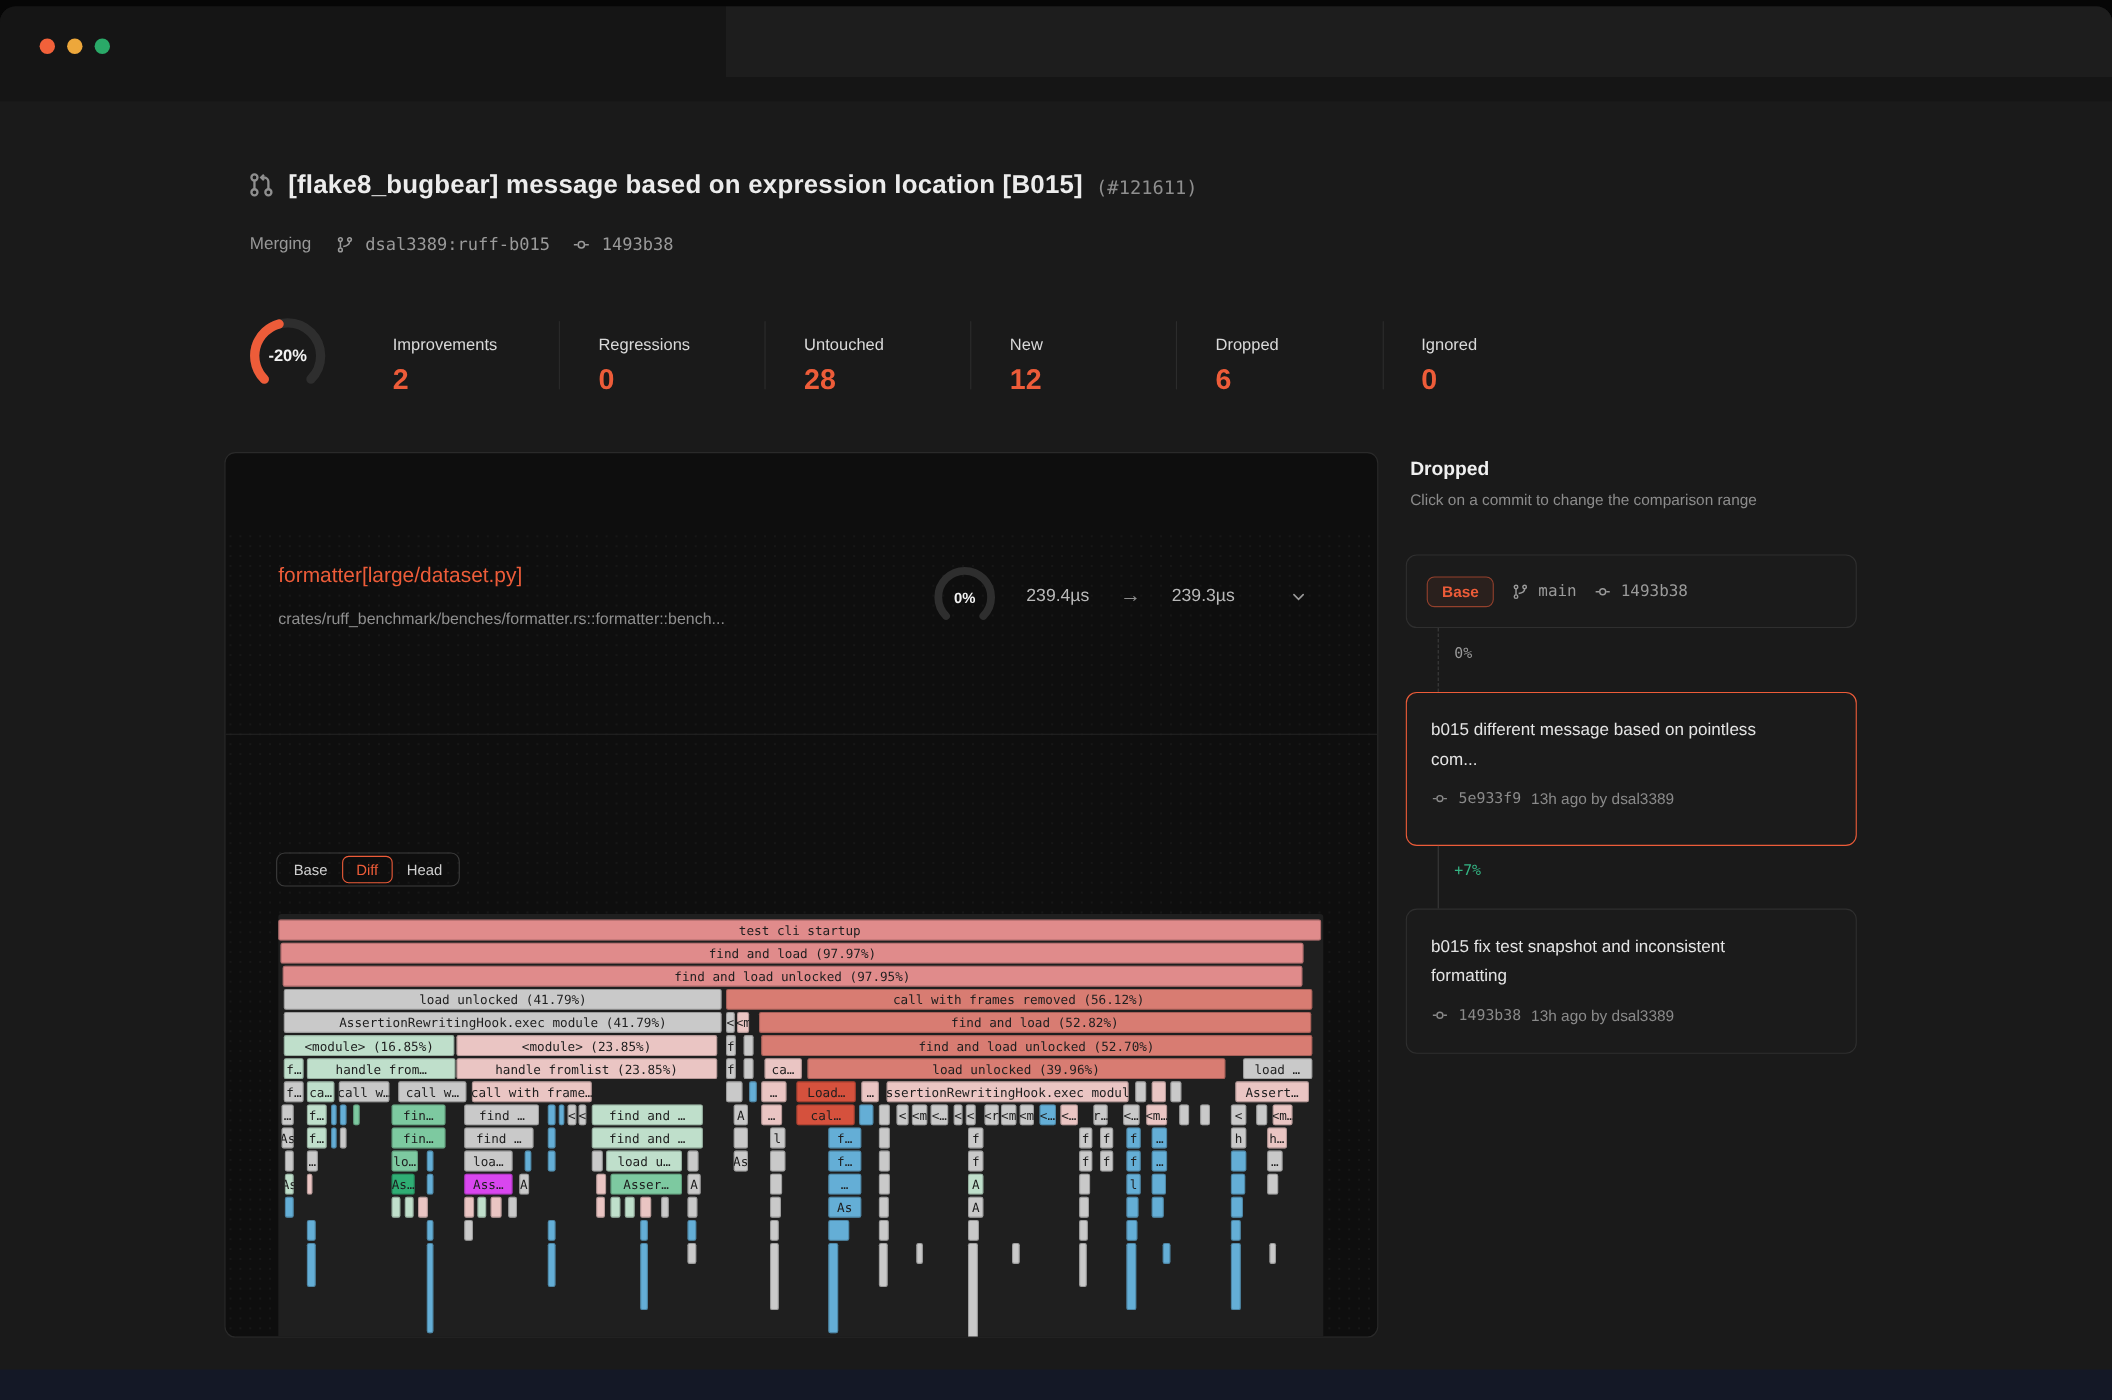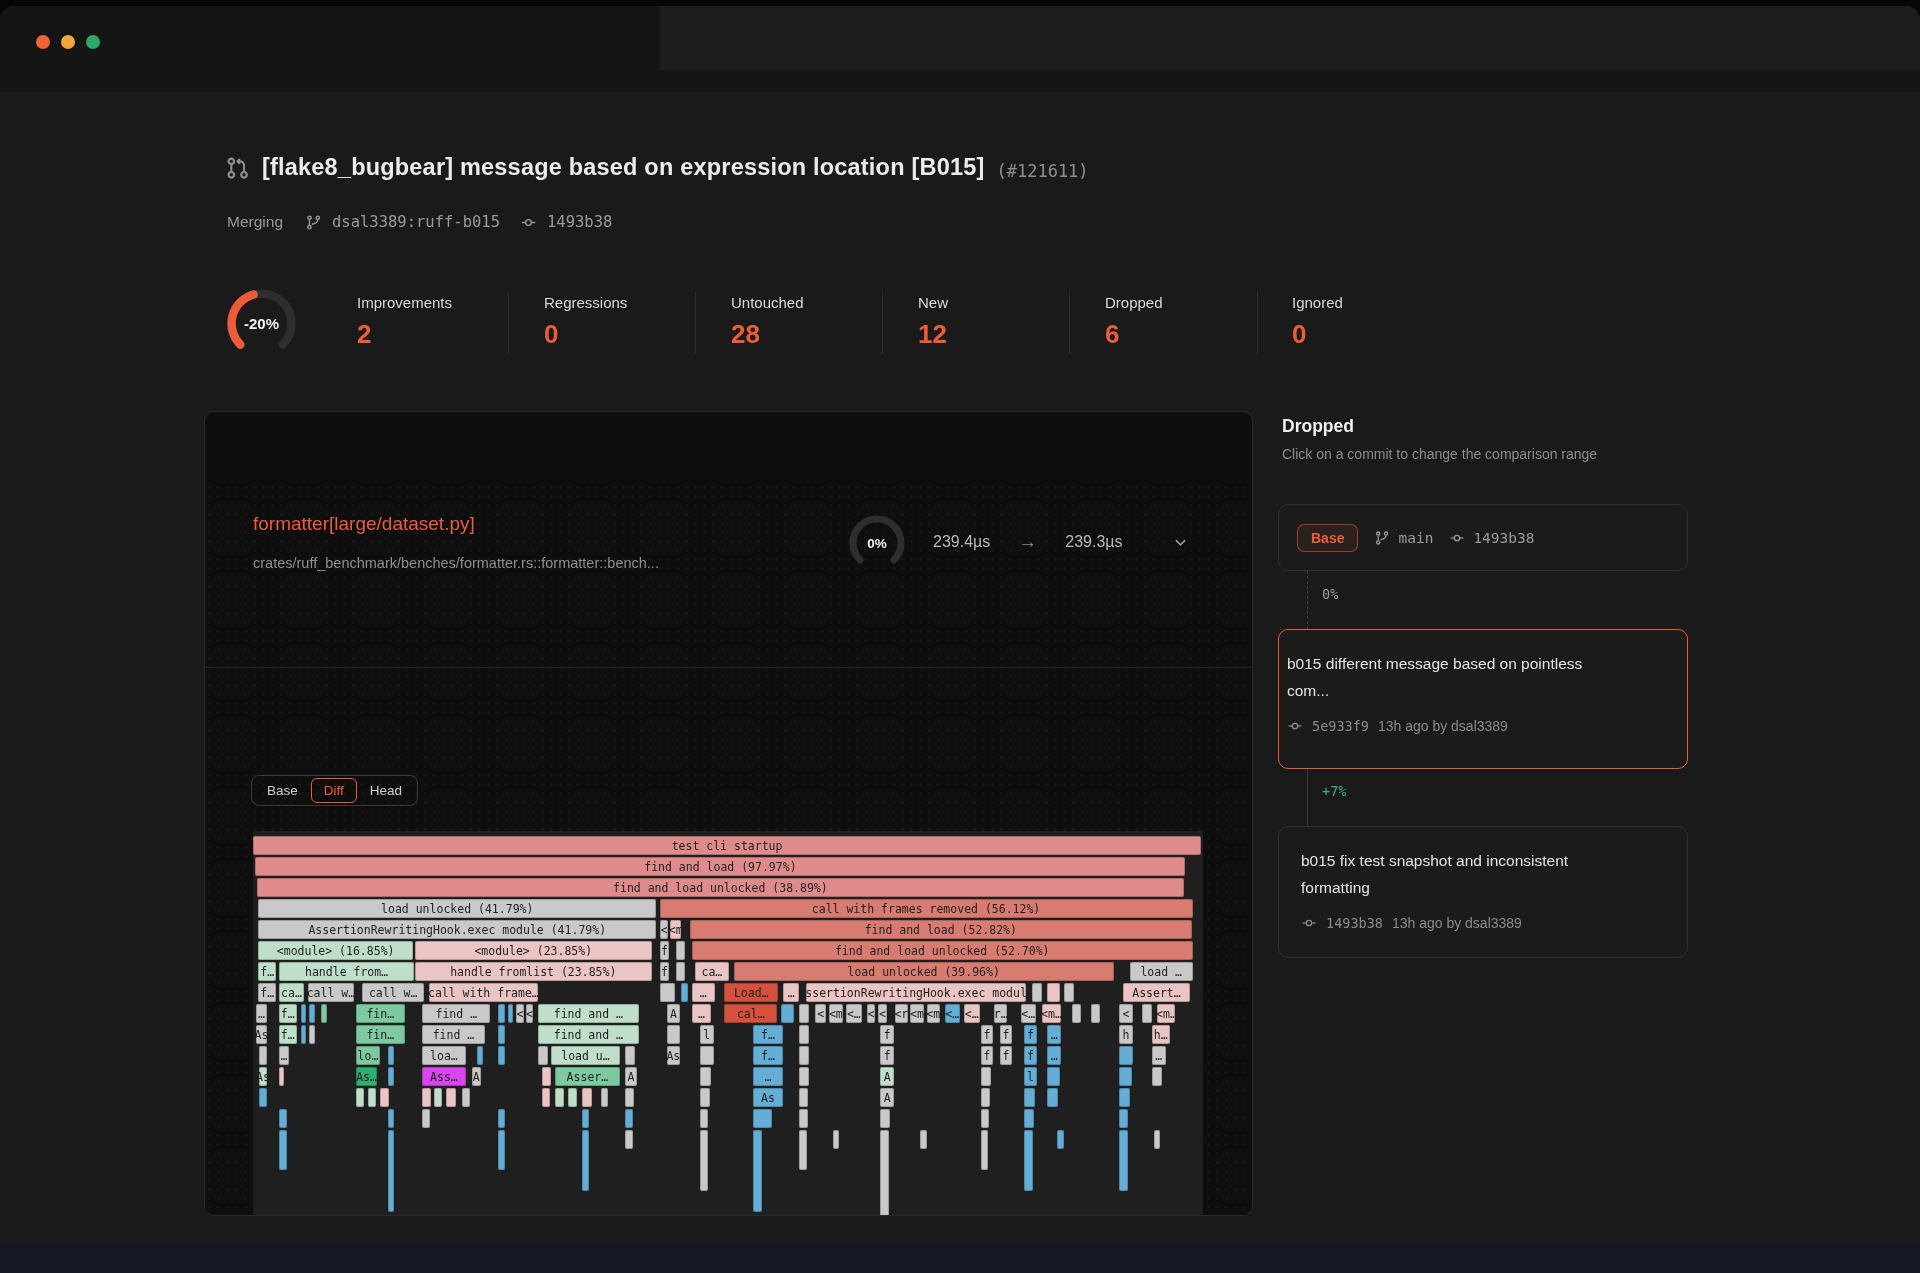--- a/index.html
+++ b/index.html
@@ -19,21 +19,21 @@
   #hdr-row { position:absolute; left:224px; top:148px; display:flex; align-items:flex-end; gap:12px; }
   #page-title { font-size:23.5px; font-weight:700; color:#ececec; letter-spacing:.2px; }
   #pr-number { font-family:"DejaVu Sans Mono", monospace; font-size:17px; color:#8f8f8f; }
   #merge-row { position:absolute; left:227px; top:205px; display:flex; align-items:center; gap:10px;
                color:#979797; font-size:15.5px; }
   .mono { font-family:"DejaVu Sans Mono", monospace; }
   .mr-code { font-family:"DejaVu Sans Mono", monospace; font-size:15.5px; color:#9a9a9a; }
 
   
   .stat-col { position:absolute; top:288px; }
-  .stat-label { font-size:15px; color:#d9d9d9; }
+  .stat-label { font-size:15px; color:#d9d9d9;margin-top:11px; }
   .stat-value { margin-top:8px; font-size:26px; font-weight:700; color:var(--accent); }
   .stat-sep { position:absolute; top:288px; width:1px; height:62px; background:#2c2c2c; }
   #big-gauge { position:absolute; left:224px; top:280px; width:75px; height:75px; }
   .gauge-text { position:absolute; inset:0; display:flex; align-items:center; justify-content:center;
                 color:#f2f2f2; font-weight:700; }
 
   
   #report-card { position:absolute; left:204px; top:405px; width:1049px; height:805px;
                  background:#0e0e0e; border:1px solid #2a2a2a; border-radius:10px; overflow:hidden; }
   #report-header { height:71px; background:#1e1e1e; border-bottom:1px solid #2b2b2b;
@@ -71,21 +71,21 @@
   
   #commits-title { position:absolute; left:1282px; top:410px; font-size:17.5px; font-weight:700; color:#f0f0f0; }
   #commits-sub { position:absolute; left:1282px; top:440px; font-size:14px; color:#8c8c8c; }
   .commit-card { position:absolute; left:1278px; width:410px; background:#1b1b1b;
                  border:1px solid #2f2f2f; border-radius:10px; cursor:pointer; }
   #base-card { top:498px; height:67px; display:flex; align-items:center; gap:16px; padding:0 18px; }
   #base-badge { color:var(--accent); border:1px solid rgba(238,93,59,.55); background:rgba(238,93,59,.07);
                 border-radius:7px; padding:5px 13px; font-size:14px; font-weight:600; }
   .card-meta { display:flex; align-items:center; gap:8px; color:#9a9a9a;
                font-family:"DejaVu Sans Mono", monospace; font-size:14.5px; }
-  #commit-card-1 { top:623px; height:140px; border-color:var(--accent); padding:20px 8px; }
+  #commit-card-1 { top:623px; height:140px; border-color:var(--accent); padding:20px 22px; }
   #commit-card-2 { top:820px; height:132px; padding:20px 22px; }
   .commit-msg { font-size:15.5px; color:#e4e4e4; line-height:1.75; width:330px; }
   .commit-sub { margin-top:14px; display:flex; align-items:center; gap:9px; color:#8a8a8a; font-size:14px; }
   .connector { position:absolute; left:1307px; width:0; border-left:1.5px dashed #3c3c3c; }
   .connector.solid { border-left-style:solid; }
   .delta-label { position:absolute; left:1322px; font-family:"DejaVu Sans Mono", monospace; font-size:13.5px; }
   svg { display:block; }
 </style>
 </head>
 <body>
@@ -205,21 +205,21 @@
         <div id="view-toggle">
           <div class="view-opt">Base</div>
           <div class="view-opt active">Diff</div>
           <div class="view-opt">Head</div>
         </div>
 
         <div id="flame">
           <div id="flame-bars">
               <div class="fbar" style="left: 0%; width: 99.8%; top: 5px; background: rgb(224, 139, 139);">test cli startup</div>
               <div class="fbar" style="left: 0.25%; width: 97.9%; top: 26px; background: rgb(224, 139, 139);">find and load (97.97%)</div>
-              <div class="fbar" style="left: 0.45%; width: 97.5%; top: 47px; background: rgb(224, 139, 139);">find and load unlocked (38.89%)</div>
+              <div class="fbar" style="left: 0.45%; width: 97.5%; top: 47px; background: rgb(224, 139, 139);">find and load unlocked (97.95%)</div>
               <div class="fbar" style="left: 0.55%; width: 41.9%; top: 68px; background: rgb(201, 201, 201);">load unlocked (41.79%)</div>
               <div class="fbar" style="left: 42.8%; width: 56.1%; top: 68px; background: rgb(216, 124, 114);">call with frames removed (56.12%)</div>
               <div class="fbar" style="left: 0.55%; width: 41.9%; top: 89px; background: rgb(201, 201, 201);">AssertionRewritingHook.exec module (41.79%)</div>
               <div class="fbar" style="left: 42.8%; width: 0.9%; top: 89px; background: rgb(201, 201, 201);">&lt;</div>
               <div class="fbar" style="left: 43.9%; width: 1.2%; top: 89px; background: rgb(234, 197, 195);">&lt;m</div>
               <div class="fbar" style="left: 46%; width: 52.8%; top: 89px; background: rgb(216, 124, 114);">find and load (52.82%)</div>
               <div class="fbar" style="left: 0.55%; width: 16.3%; top: 110px; background: rgb(191, 223, 203);">&lt;module&gt; (16.85%)</div>
               <div class="fbar" style="left: 17%; width: 25%; top: 110px; background: rgb(234, 197, 195);">&lt;module&gt; (23.85%)</div>
               <div class="fbar" style="left: 42.8%; width: 1%; top: 110px; background: rgb(201, 201, 201);">f</div>
               <div class="fbar" style="left: 44.5%; width: 1%; top: 110px; background: rgb(201, 201, 201);"></div>

